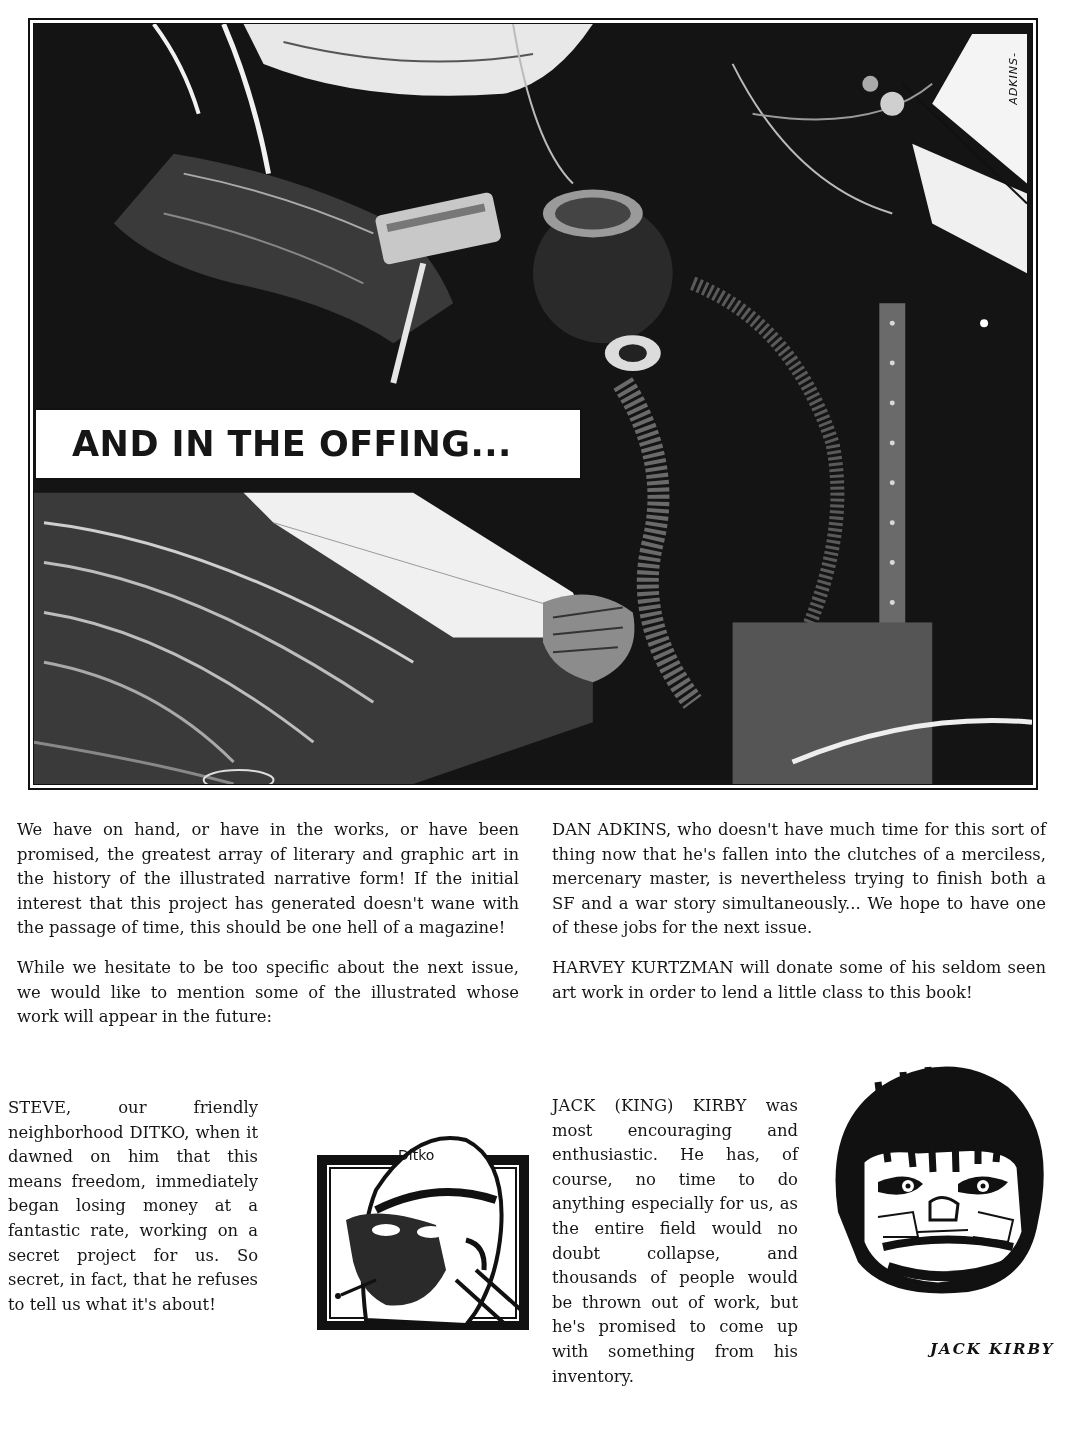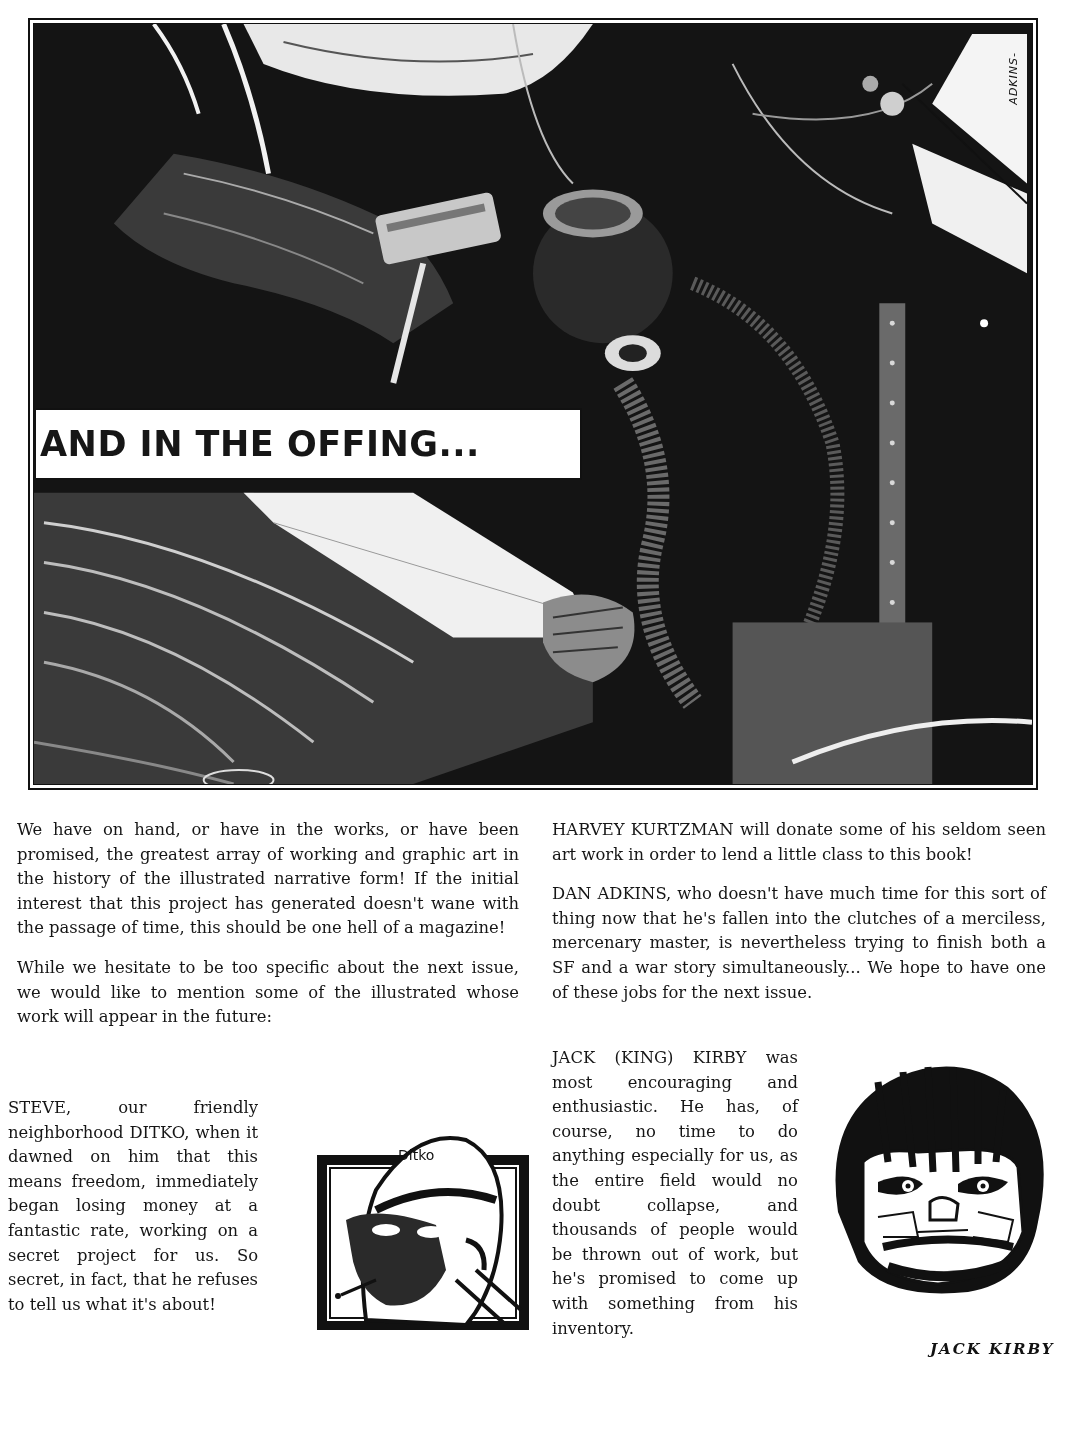--- a/index.html
+++ b/index.html
@@ -22,38 +22,38 @@
     position: absolute; right: 12px; top: 28px;
     writing-mode: vertical-rl; transform: rotate(180deg);
     font-family: "DejaVu Sans", sans-serif; font-style: italic; font-size: 11px;
     letter-spacing: 1px; color: #111;
   }
 
   .title-banner {
     position: absolute; left: 2px; top: 384px; width: 546px; height: 72px;
     background: #ffffff; border-top: 2px solid #111; border-bottom: 2px solid #111;
     border-right: 2px solid #111; box-sizing: border-box;
-    display: flex; align-items: center; padding-left: 4px;
+    display: flex; align-items: center; padding-left: 36px;
   }
   .title-banner h1 {
     margin: 0; font-family: "DejaVu Sans", sans-serif; font-weight: 900;
     font-size: 35px; letter-spacing: 0.5px; color: #161616; white-space: nowrap;
   }
 
   
   .col {
     position: absolute; font-family: "DejaVu Serif", serif; font-size: 16.4px;
     line-height: 24.6px; color: #161616; text-align: justify;
   }
   .col p { margin: 0 0 15px 0; }
   .col-left { left: 17px; top: 818px; width: 502px; }
   .col-right { left: 552px; top: 818px; width: 494px; }
 
   .narrow-left { position: absolute; left: 8px; top: 1096px; width: 250px; }
-  .narrow-right { position: absolute; left: 552px; top: 1046px; width: 246px; }
+  .narrow-right { position: absolute; left: 552px; top: 1094px; width: 246px; }
   .narrow-left p, .narrow-right p { margin: 0; }
 
   
   .portrait { position: absolute; }
   .ditko { left: 316px; top: 1120px; width: 214px; height: 210px; }
   .kirby { left: 818px; top: 1052px; width: 236px; height: 250px; }
   .kirby-sig {
     position: absolute; left: 930px; top: 1340px;
     font-family: "DejaVu Serif", serif; font-style: italic; font-weight: bold;
     font-size: 15px; letter-spacing: 2px; color: #111;
@@ -134,21 +134,21 @@
 
       <div class="artist-sig">ADKINS-</div>
 
       <div class="title-banner">
         <h1>AND IN THE OFFING...</h1>
       </div>
     </div>
   </div>
 
   <div class="col col-left">
-    <p>We have on hand, or have in the works, or have been promised, the greatest array of working and graphic art in the history of the illustrated narrative form! If the initial interest that this project has generated doesn't wane with the passage of time, this should be one hell of a magazine!</p>
+    <p>We have on hand, or have in the works, or have been promised, the greatest array of literary and graphic art in the history of the illustrated narrative form! If the initial interest that this project has generated doesn't wane with the passage of time, this should be one hell of a magazine!</p>
     <p>While we hesitate to be too specific about the next issue, we would like to mention some of the illustrated whose work will appear in the future:</p>
   </div>
 
   <div class="col narrow-left">
     <p>STEVE, our friendly neighborhood DITKO, when it dawned on him that this means freedom, immediately began losing money at a fantastic rate, working on a secret project for us. So secret, in fact, that he refuses to tell us what it's about!</p>
   </div>
 
   <div class="portrait ditko">
     <svg viewBox="0 0 214 210" width="214" height="210">
       <rect x="6" y="40" width="202" height="166" fill="#ffffff" stroke="#111" stroke-width="10"></rect>
@@ -160,22 +160,22 @@
       <ellipse cx="115" cy="112" rx="14" ry="6" fill="#fff"></ellipse>
       <line x1="60" y1="160" x2="25" y2="175" stroke="#111" stroke-width="3"></line>
       <circle cx="22" cy="176" r="3" fill="#111"></circle>
       <path d="M150 120 Q170 125 168 150" stroke="#111" stroke-width="5" fill="none"></path>
       <path d="M140 160 L190 205 M160 150 L205 190" stroke="#111" stroke-width="4"></path>
       <text x="82" y="40" font-family="DejaVu Sans, sans-serif" font-size="14" fill="#111">Ditko</text>
     </svg>
   </div>
 
   <div class="col col-right">
+    <p>DAN ADKINS, who doesn't have much time for this sort of thing now that he's fallen into the clutches of a merciless, mercenary master, is nevertheless trying to finish both a SF and a war story simultaneously... We hope to have one of these jobs for the next issue.</p>
     <p>HARVEY KURTZMAN will donate some of his seldom seen art work in order to lend a little class to this book!</p>
-    <p>DAN ADKINS, who doesn't have much time for this sort of thing now that he's fallen into the clutches of a merciless, mercenary master, is nevertheless trying to finish both a SF and a war story simultaneously... We hope to have one of these jobs for the next issue.</p>
   </div>
 
   <div class="col narrow-right">
     <p>JACK (KING) KIRBY was most encouraging and enthusiastic. He has, of course, no time to do anything especially for us, as the entire field would no doubt collapse, and thousands of people would be thrown out of work, but he's promised to come up with something from his inventory.</p>
   </div>
 
   <div class="portrait kirby">
     <svg viewBox="0 0 236 250" width="236" height="250">
       <path d="M20 160 Q5 60 80 25 Q140 0 190 35 Q240 80 220 170 Q210 230 150 240 Q70 248 40 210 Z" fill="#111"></path>
       <path d="M45 110 Q60 95 100 100 L140 98 Q190 95 200 115 L205 180 Q190 225 120 232 Q60 228 45 190 Z" fill="#fff" stroke="#111" stroke-width="3"></path>

